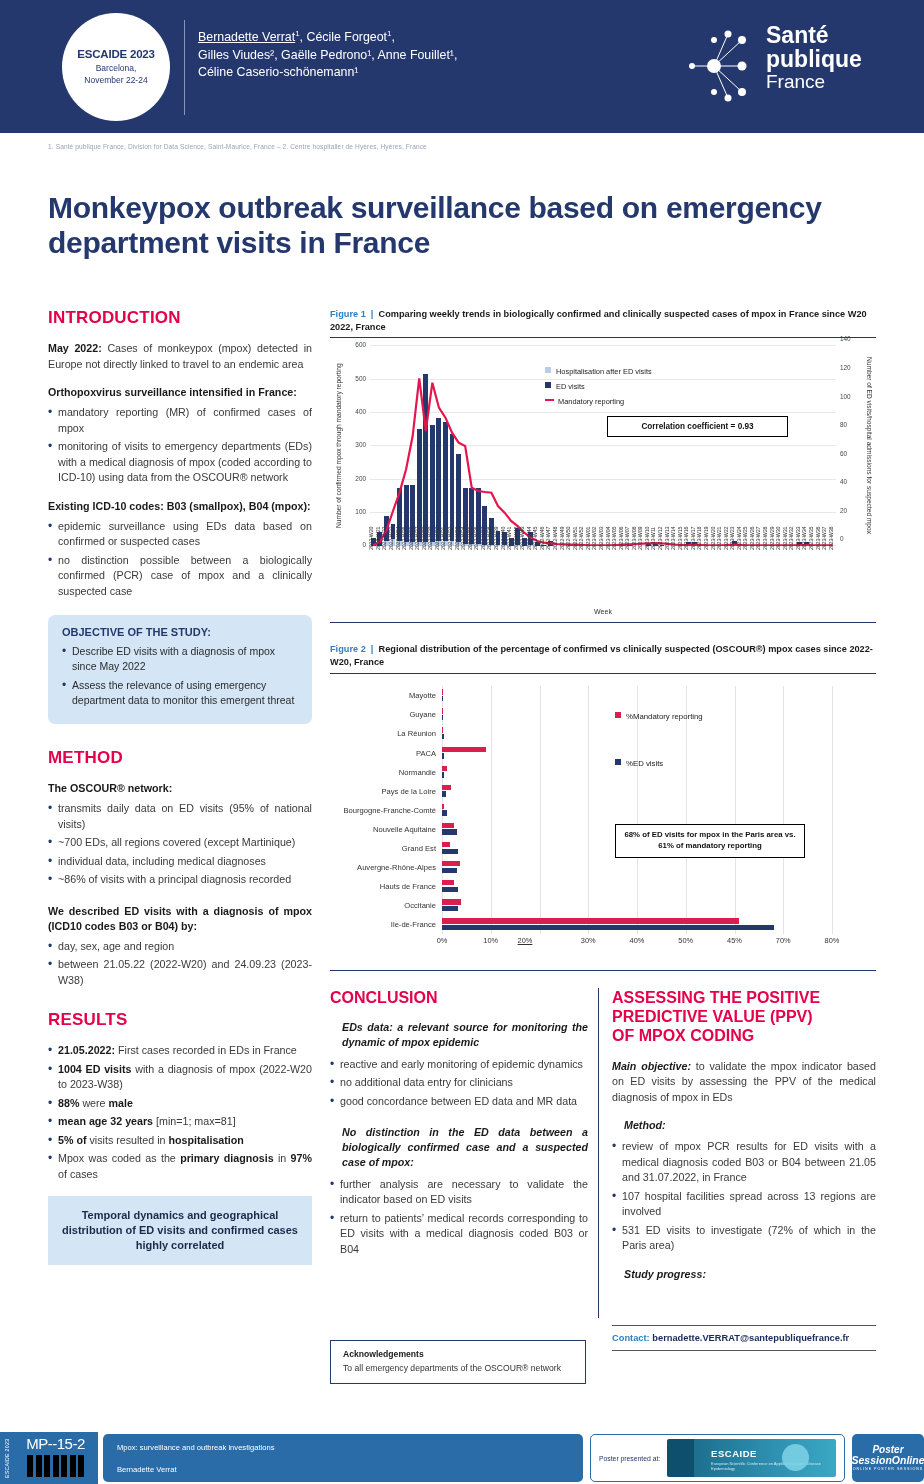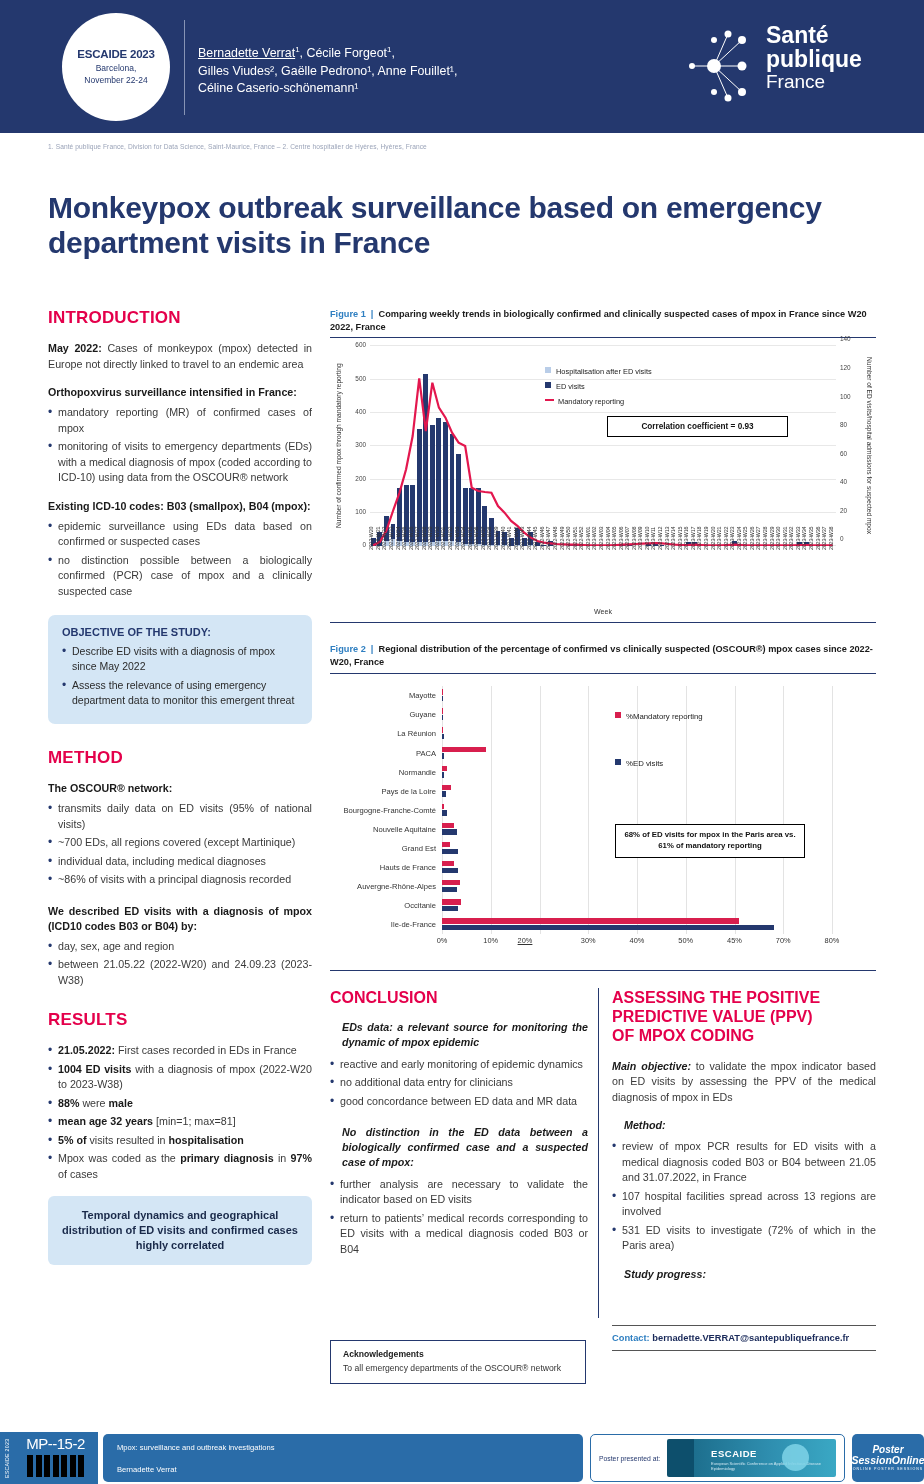--- a/index.html
+++ b/index.html
@@ -15,21 +15,21 @@
   .escaide-oval{
     position:absolute;left:62px;top:13px;width:108px;height:108px;
     background:#ffffff;border-radius:50%;
     display:flex;flex-direction:column;align-items:center;justify-content:center;
     text-align:center;
   }
   .escaide-title{font-size:11.5px;font-weight:bold;color:#24386e;letter-spacing:-0.2px;}
   .escaide-sub{font-size:8.5px;color:#24386e;line-height:1.35;margin-top:3px;}
   .hdr-divider{position:absolute;left:184px;top:20px;width:1px;height:95px;background:#8794b5;}
   .authors{
-    position:absolute;left:198px;top:44px;width:520px;
+    position:absolute;left:198px;top:28px;width:520px;
     color:#ffffff;font-size:12.4px;line-height:1.42;
   }
   .authors .u{text-decoration:underline;}
   .authors sup{font-size:8px;vertical-align:super;}
   .spf-logo{position:absolute;right:45px;top:26px;width:195px;height:82px;}
   .spf-text{position:absolute;left:82px;top:-2px;color:#fff;}
   .spf-l1{font-size:23px;font-weight:bold;line-height:1.04;}
   .spf-l2{font-size:23px;font-weight:bold;line-height:1.04;}
   .spf-l3{font-size:19px;font-weight:300;line-height:1.1;}
   .affil{
@@ -62,21 +62,21 @@
   }
   ul.bul li b{color:#1a1a1a;}
   .box-blue{
     background:#d4e6f5;border-radius:7px;padding:11px 14px 13px 14px;margin:16px 0 24px 0;
   }
   .box-blue .bt{font-size:11px;font-weight:bold;color:#24386e;margin-bottom:6px;}
   .box-blue ul.bul{margin-bottom:0;}
   .box-blue ul.bul li{font-size:10.5px;color:#2b2b2b;text-align:left;}
   .box-blue ul.bul li:before{color:#24386e;}
   .box-center{
-    background:#d4e6f5;border-radius:6px;padding:12px 14px;margin-top:14px;
+    background:#d4e6f5;border-radius:0;padding:12px 14px;margin-top:14px;
     text-align:center;font-size:11px;font-weight:bold;color:#1a2a4a;line-height:1.35;
   }
   
   .col-right{position:absolute;left:330px;top:308px;width:546px;}
   .fig-cap{
     font-size:9.2px;line-height:1.38;margin-bottom:4px;color:#1a1a1a;font-weight:bold;
   }
   .fig-cap .fnum{color:#2f7fc1;font-weight:bold;}
   .fig-cap .bar{color:#2f7fc1;}
   .fig-box{
@@ -909,28 +909,28 @@
             <div class="rl">Nouvelle Aquitaine</div>
             <div class="f2-b f2-mr" style="width: 11.7px;"></div>
             <div class="f2-b f2-ed" style="width: 14.625px;"></div>
           </div>
           <div class="f2-row">
             <div class="rl">Grand Est</div>
             <div class="f2-b f2-mr" style="width: 7.8px;"></div>
             <div class="f2-b f2-ed" style="width: 16.0875px;"></div>
           </div>
           <div class="f2-row">
+            <div class="rl">Auvergne-Rhône-Alpes</div>
+            <div class="f2-b f2-mr" style="width: 17.55px;"></div>
+            <div class="f2-b f2-ed" style="width: 15.1125px;"></div>
+          </div>
+          <div class="f2-row">
             <div class="rl">Hauts de France</div>
             <div class="f2-b f2-mr" style="width: 12.1875px;"></div>
             <div class="f2-b f2-ed" style="width: 15.6px;"></div>
-          </div>
-          <div class="f2-row">
-            <div class="rl">Auvergne-Rhône-Alpes</div>
-            <div class="f2-b f2-mr" style="width: 17.55px;"></div>
-            <div class="f2-b f2-ed" style="width: 15.1125px;"></div>
           </div>
           <div class="f2-row">
             <div class="rl">Occitanie</div>
             <div class="f2-b f2-mr" style="width: 19.0125px;"></div>
             <div class="f2-b f2-ed" style="width: 16.0875px;"></div>
           </div>
           <div class="f2-row">
             <div class="rl">Ile-de-France</div>
             <div class="f2-b f2-mr" style="width: 297.375px;"></div>
             <div class="f2-b f2-ed" style="width: 331.5px;"></div>

